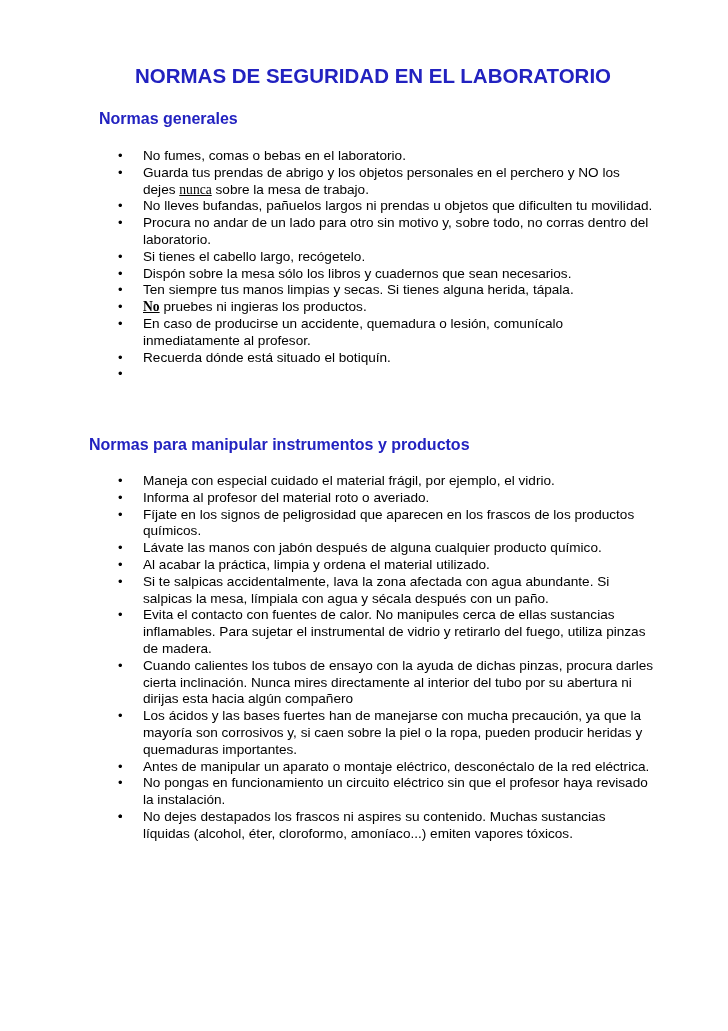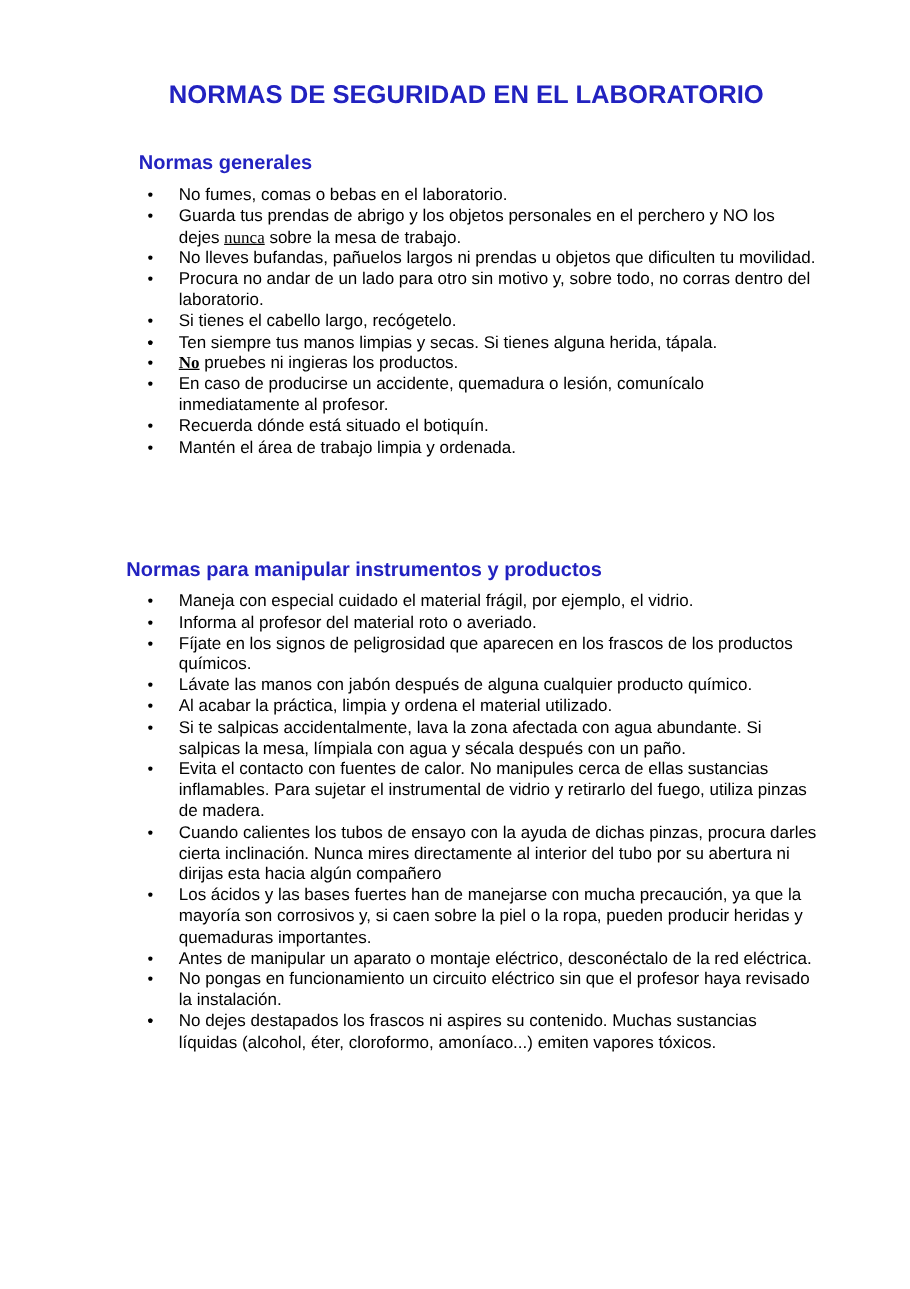--- a/index.html
+++ b/index.html
@@ -6,21 +6,21 @@
     body {
       width: 728px; height: 1031px; position: relative; overflow: hidden;
       font-family: "Liberation Sans", sans-serif; color: #000;
     }
     .title {
       position: absolute; left: 0; top: 64px; width: 728px;
       text-align: center; font-size: 20.5px; font-weight: bold; color: #2222c0;
       margin: 0; padding-left: 18px; box-sizing: border-box;
     }
     .section-heading {
-      position: absolute; font-size: 16px; font-weight: bold; color: #2222c0; margin: 12px; text-align: right;
+      position: absolute; font-size: 16px; font-weight: bold; color: #2222c0; margin: 0; text-align: right;
     }
     #h1 { left: 99px; top: 110px; }
     #h2 { left: 89px; top: 436px; }
     ul.rules {
       position: absolute; left: 116px; width: 540px; margin: 0; padding: 0;
       list-style: none; font-size: 13.6px; line-height: 16.8px;
     }
     #list1 { top: 148px; }
     #list2 { top: 473px; }
     ul.rules li { position: relative; padding-left: 27px; }
@@ -35,26 +35,26 @@
 
 <h1 class="title">NORMAS DE SEGURIDAD EN EL LABORATORIO</h1>
 
 <h2 class="section-heading" id="h1">Normas generales</h2>
 <ul class="rules" id="list1">
     <li><span class="bullet">•</span><span>No fumes, comas o bebas en el laboratorio.</span></li>
     <li><span class="bullet">•</span><span>Guarda tus prendas de abrigo y los objetos personales en el perchero y NO los dejes </span><span class="u">nunca</span><span> sobre la mesa de trabajo.</span></li>
     <li><span class="bullet">•</span><span>No lleves bufandas, pañuelos largos ni prendas u objetos que dificulten tu movilidad.</span></li>
     <li><span class="bullet">•</span><span>Procura no andar de un lado para otro sin motivo y, sobre todo, no corras dentro del laboratorio.</span></li>
     <li><span class="bullet">•</span><span>Si tienes el cabello largo, recógetelo.</span></li>
-    <li><span class="bullet">•</span></li>
+    <li><span class="bullet">•</span><span>Dispón sobre la mesa sólo los libros y cuadernos que sean necesarios.</span></li>
     <li><span class="bullet">•</span><span>Ten siempre tus manos limpias y secas. Si tienes alguna herida, tápala.</span></li>
     <li><span class="bullet">•</span><span></span><span class="u b">No</span><span> pruebes ni ingieras los productos.</span></li>
     <li><span class="bullet">•</span><span>En caso de producirse un accidente, quemadura o lesión, comunícalo inmediatamente al profesor.</span></li>
     <li><span class="bullet">•</span><span>Recuerda dónde está situado el botiquín.</span></li>
-    <li><span class="bullet">•</span><span>Mantén el área de trabajo limpia y ordenada.</span></li>
+    <li><span class="bullet">•</span></li>
   </ul>
 
 <h2 class="section-heading" id="h2">Normas para manipular instrumentos y productos</h2>
 <ul class="rules" id="list2">
     <li><span class="bullet">•</span><span>Maneja con especial cuidado el material frágil, por ejemplo, el vidrio.</span></li>
     <li><span class="bullet">•</span><span>Informa al profesor del material roto o averiado.</span></li>
     <li><span class="bullet">•</span><span>Fíjate en los signos de peligrosidad que aparecen en los frascos de los productos químicos.</span></li>
     <li><span class="bullet">•</span><span>Lávate las manos con jabón después de alguna cualquier producto químico.</span></li>
     <li><span class="bullet">•</span><span>Al acabar la práctica, limpia y ordena el material utilizado.</span></li>
     <li><span class="bullet">•</span><span>Si te salpicas accidentalmente, lava la zona afectada con agua abundante. Si salpicas la mesa, límpiala con agua y sécala después con un paño.</span></li>

